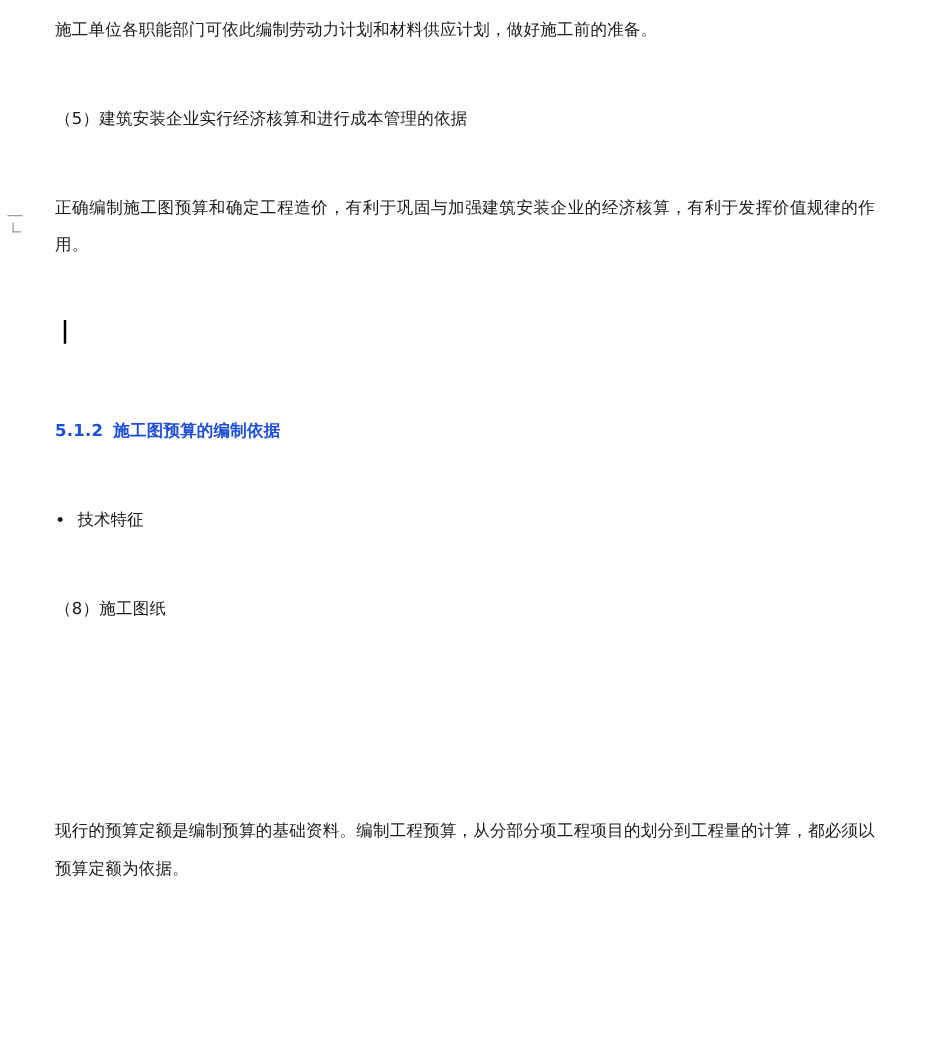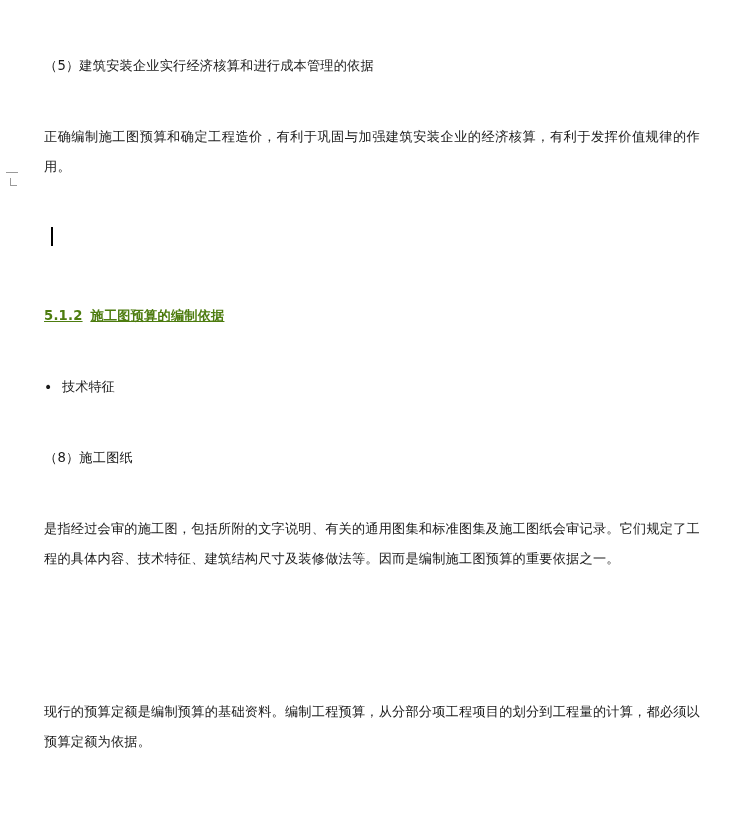--- a/index.html
+++ b/index.html
@@ -38,23 +38,22 @@
     word-break: break-all;
   }
   p.spacer-sm { height: 9px; }
   p.spacer-md { height: 16px; }
   p.spacer-lg { height: 34px; }
   .heading {
     margin: 0;
     font-size: 13.2px;
     line-height: 30px;
     font-weight: bold;
-    color: #4d7c0f;
+    color: #1d4ed8;
     letter-spacing: 0.2px;
-    text-decoration: underline;
   }
   .heading .hnum { margin-right: 8px; }
   .bullet-line {
     display: flex;
     align-items: flex-start;
     font-size: 13.2px;
     line-height: 30px;
     color: #1a1a1a;
   }
   .bullet-dot {
@@ -102,20 +101,21 @@
 <body>
 
 <div class="page">
 
   <div class="margin-mark m1"></div>
   <div class="margin-mark m2"></div>
   <div class="margin-mark m3"></div>
 
   <div class="doc-body">
 
+    <p class="para">施工单位各职能部门可依此编制劳动力计划和材料供应计划，做好施工前的准备。</p>
     <p class="spacer-sm"></p>
 
     <p class="para">（5）建筑安装企业实行经济核算和进行成本管理的依据</p>
     <p class="spacer-sm"></p>
 
     <p class="para">正确编制施工图预算和确定工程造价，有利于巩固与加强建筑安装企业的经济核算，有利于发挥价值规律的作用。</p>
     <p class="spacer-sm"></p>
 
     <p class="para"><span class="caret"></span></p>
     <p class="spacer-md"></p>
@@ -126,21 +126,20 @@
     <p class="spacer-sm"></p>
 
     <div class="bullet-line">
       <span class="bullet-dot">•</span>
       <span class="bullet-text">技术特征</span>
     </div>
     <p class="spacer-sm"></p>
 
     <p class="para">（8）施工图纸</p>
     <p class="spacer-sm"></p>
-    <p class="para">是指经过会审的施工图，包括所附的文字说明、有关的通用图集和标准图集及施工图纸会审记录。它们规定了工程的具体内容、技术特征、建筑结构尺寸及装修做法等。因而是编制施工图预算的重要依据之一。</p>
 
     <p class="spacer-lg"></p>
     <p class="spacer-md"></p>
 
     <p class="spacer-sm"></p>
     <p class="para">现行的预算定额是编制预算的基础资料。编制工程预算，从分部分项工程项目的划分到工程量的计算，都必须以预算定额为依据。</p>
 
   </div>
 </div>
 

